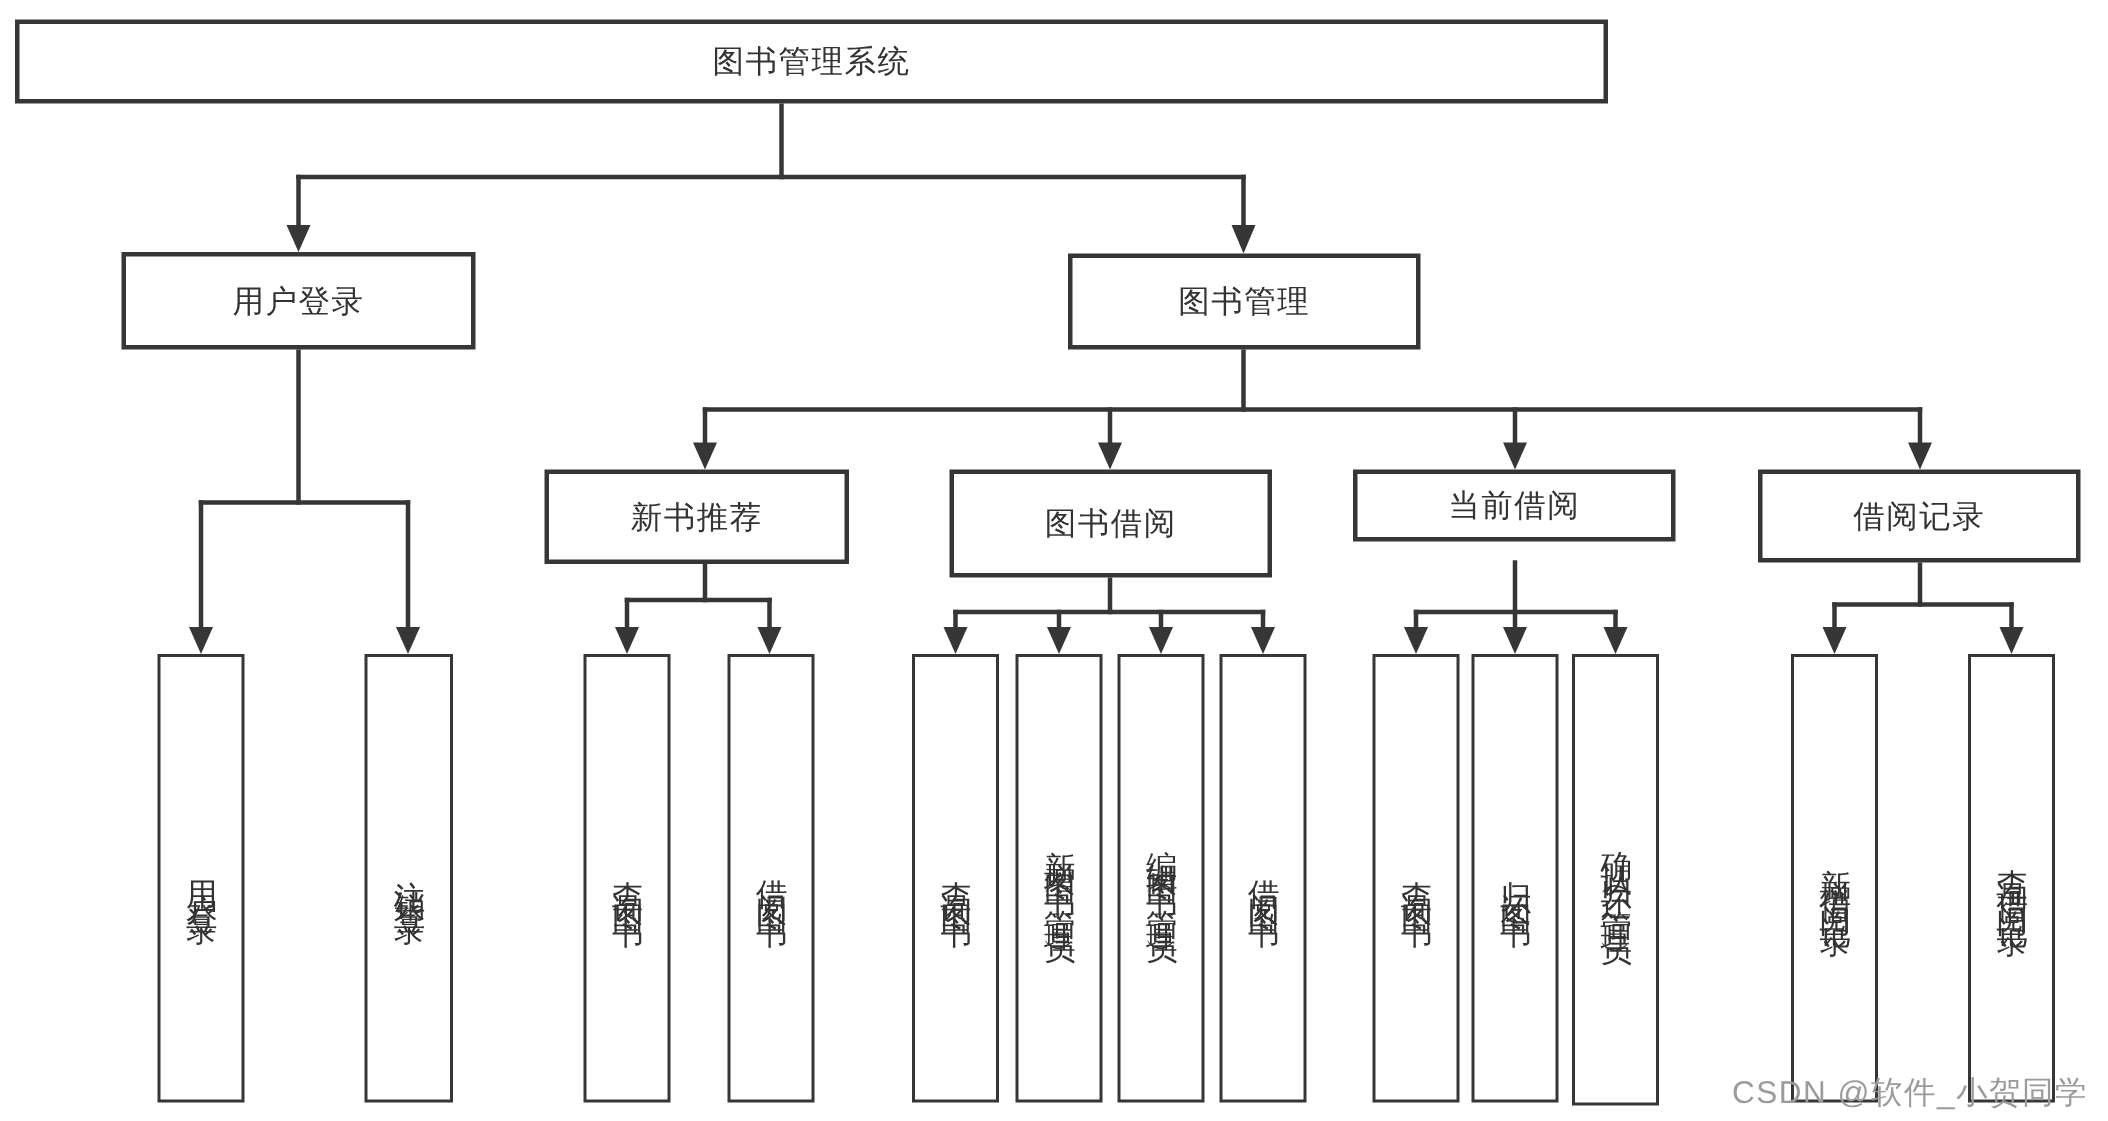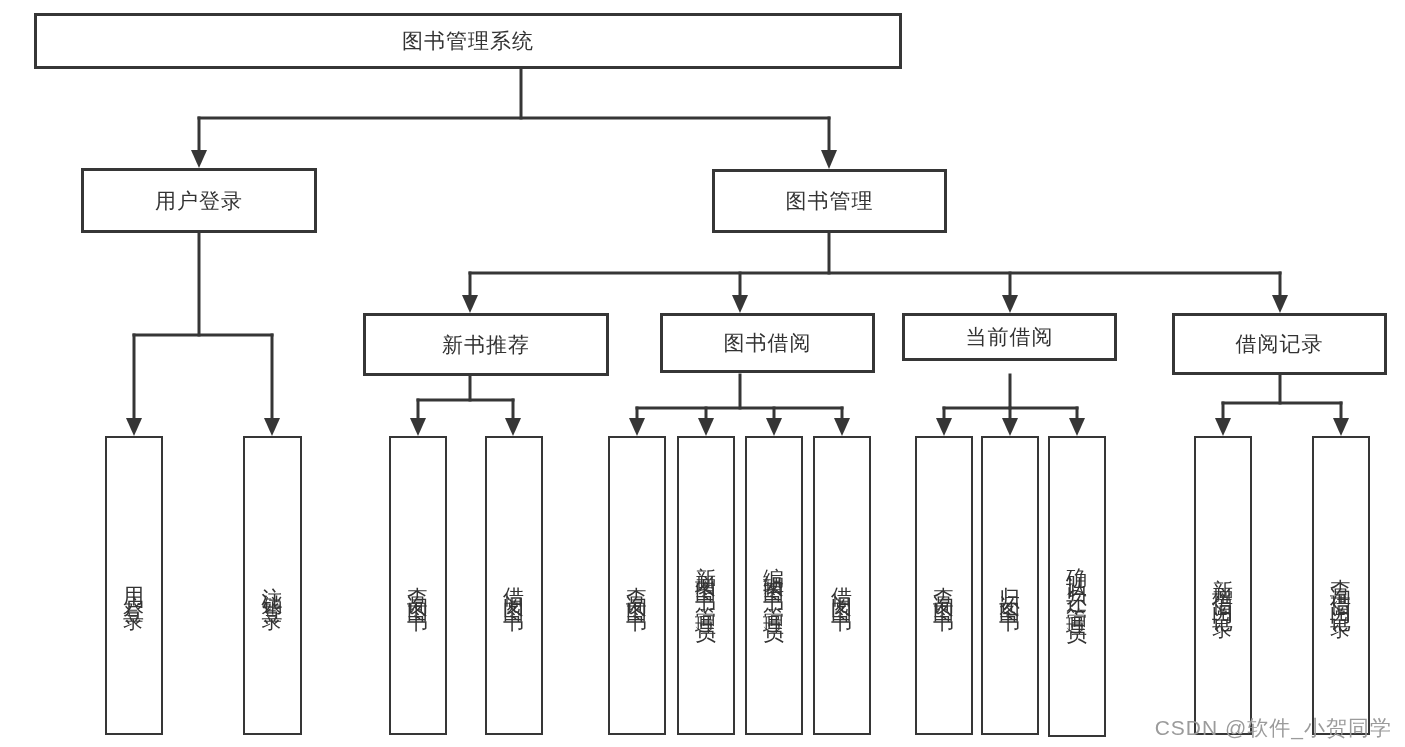--- a/index.html
+++ b/index.html
@@ -140,35 +140,35 @@
       <polygon points="766,418 782,418 774,436"></polygon>
       <polygon points="834,418 850,418 842,436"></polygon>
       <polygon points="936,418 952,418 944,436"></polygon>
       <polygon points="1002,418 1018,418 1010,436"></polygon>
       <polygon points="1069,418 1085,418 1077,436"></polygon>
       <polygon points="1215,418 1231,418 1223,436"></polygon>
       <polygon points="1333,418 1349,418 1341,436"></polygon>
     </g>
   </svg>
 
-  <div class="node hbox" style="left:34px; top:13px; width:868px; height:56px;">
+  <div class="node hbox" style="left:10px; top:13px; width:1062px; height:56px;">
     <span>图书管理系统</span>
   </div>
 
   <div class="node hbox" style="left:81px; top:168px; width:236px; height:65px;">
     <span>用户登录</span>
   </div>
   <div class="node hbox" style="left:712px; top:169px; width:235px; height:64px;font-family:Liberation Serif, serif;">
     <span>图书管理</span>
   </div>
 
-  <div class="node hbox" style="left:363px; top:313px; width:246px; height:63px;">
+  <div class="node hbox" style="left:363px; top:313px; width:203px; height:63px;">
     <span>新书推荐</span>
   </div>
-  <div class="node hbox" style="left:660px; top:313px; width:215px; height:60px;">
+  <div class="node hbox" style="left:633px; top:313px; width:215px; height:72px;">
     <span>图书借阅</span>
   </div>
   <div class="node hbox" style="left:902px; top:313px; width:215px; height:48px;">
     <span>当前借阅</span>
   </div>
   <div class="node hbox" style="left:1172px; top:313px; width:215px; height:62px;">
     <span>借阅记录</span>
   </div>
 
   <div class="node vbox" style="left:105px; top:436px; width:58px; height:299px;">

